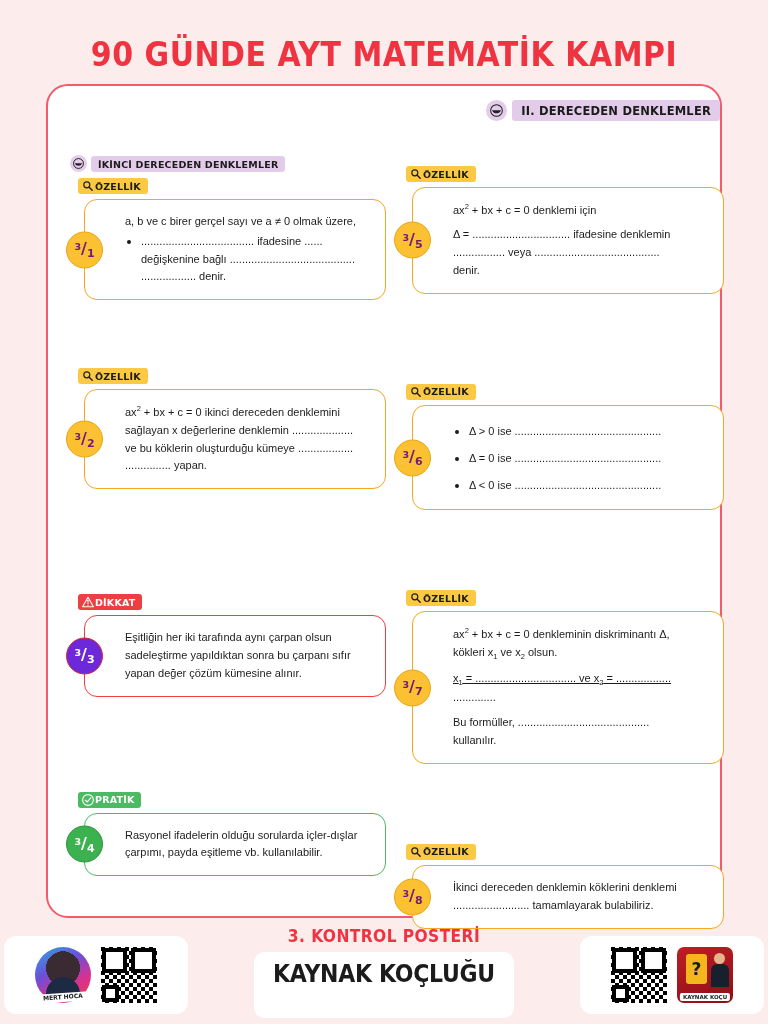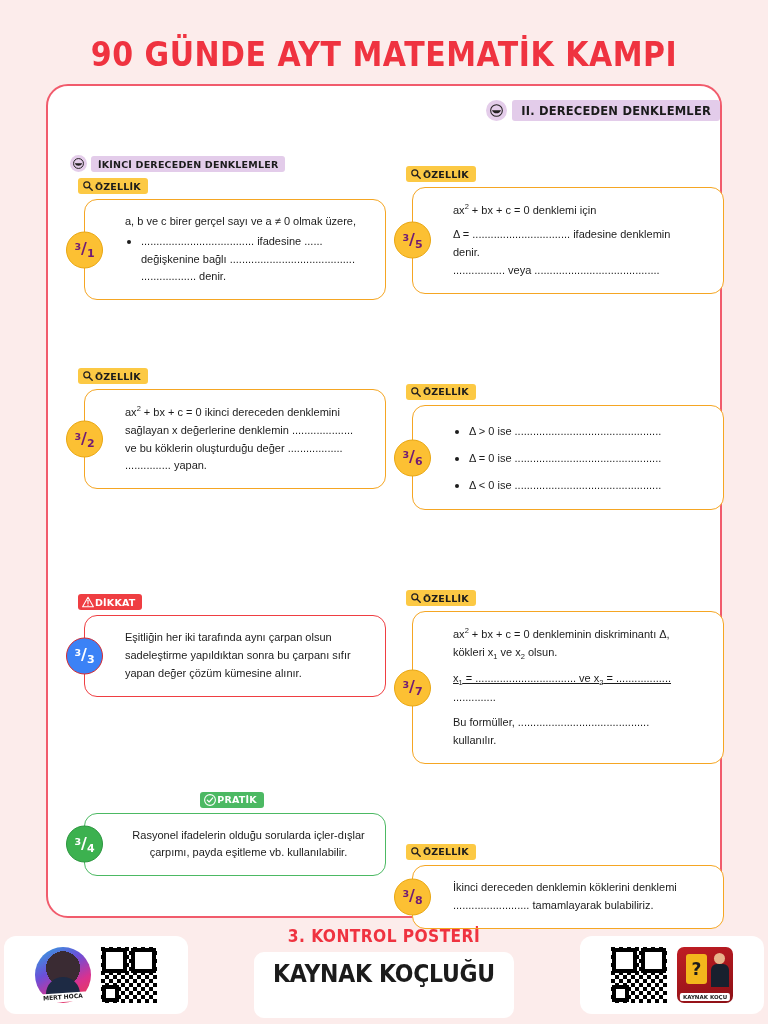--- a/index.html
+++ b/index.html
@@ -183,21 +183,21 @@
     border-radius: 50%;
     background: #fcc033;
     border: 1.5px solid #e9a713;
     display: flex;
     align-items: center;
     justify-content: center;
     color: #701a75;
     font-family: "DejaVu Sans", sans-serif;
     z-index: 3;
   }
-  .badge-red   { background: #3b82f6; border-color: #d72c31; color: #fff; }
+  .badge-red   { background: #6d28d9; border-color: #d72c31; color: #fff; }
   .badge-green { background: #3cb14f; border-color: #2d9640; color: #fff; }
   .badge .frac {
     font-size: 14px;
     font-weight: 800;
     line-height: 1;
     display: inline-block;
   }
   .badge .frac .n { font-size: 9.5px; vertical-align: 4px; }
   .badge .frac .d { font-size: 11px; vertical-align: -3px; }
   .badge .frac .s { font-size: 16px; font-weight: 700; }
@@ -426,21 +426,21 @@
           </span>
         </div>
         <div class="box">
           <div class="badge">
             <span class="frac"><span class="n">3</span><span class="s">/</span><span class="d">2</span></span>
           </div>
           <div class="box-text">
             ax<sup>2</sup> + bx + c = 0 ikinci dereceden denklemini
           </div>
           <div class="box-text">sağlayan x değerlerine denklemin ....................</div>
-          <div class="box-text">ve bu köklerin oluşturduğu değer ..................</div>
+          <div class="box-text">ve bu köklerin oluşturduğu kümeye ..................</div>
           <div class="box-text">............... yapan.</div>
         </div>
       </div>
 
       <div class="section" style="margin-top:105px;">
         <div>
           <span class="label-pill label-red">
             <svg class="pill-ico" viewBox="0 0 20 20">
               <path d="M10 2 L19 18 L1 18 Z" fill="none" stroke="#ffffff" stroke-width="1.8" stroke-linejoin="round"></path>
               <line x1="10" y1="7" x2="10" y2="12.5" stroke="#ffffff" stroke-width="1.8" stroke-linecap="round"></line>
@@ -450,21 +450,21 @@
           </span>
         </div>
         <div class="box box-red">
           <div class="badge badge-red">
             <span class="frac"><span class="n">3</span><span class="s">/</span><span class="d">3</span></span>
           </div>
           <div class="box-text">Eşitliğin her iki tarafında aynı çarpan olsun sadeleştirme yapıldıktan sonra bu çarpanı sıfır yapan değer çözüm kümesine alınır.</div>
         </div>
       </div>
 
-      <div class="section" style="margin-top:95px;text-align:center;">
+      <div class="section" style="margin-top:95px;">
         <div>
           <span class="label-pill label-green">
             <svg class="pill-ico" viewBox="0 0 20 20">
               <circle cx="10" cy="10" r="9" fill="none" stroke="#ffffff" stroke-width="1.8"></circle>
               <path d="M5.5 10.2 L8.6 13.3 L14.6 6.6" fill="none" stroke="#ffffff" stroke-width="2" stroke-linecap="round" stroke-linejoin="round"></path>
             </svg>
             <span>PRATİK</span>
           </span>
         </div>
         <div class="box box-green">
@@ -490,22 +490,22 @@
           </span>
         </div>
         <div class="box">
           <div class="badge">
             <span class="frac"><span class="n">3</span><span class="s">/</span><span class="d">5</span></span>
           </div>
           <div class="box-text">
             ax<sup>2</sup> + bx + c = 0 denklemi için
           </div>
           <div class="box-text" style="margin-top:7px;">Δ = ................................ ifadesine denklemin</div>
+          <div class="box-text">................. veya .........................................</div>
           <div class="box-text">denir.</div>
-          <div class="box-text">................. veya .........................................</div>
         </div>
       </div>
 
       <div class="section" style="margin-top:90px;">
         <div>
           <span class="label-pill label-yellow">
             <svg class="pill-ico" viewBox="0 0 20 20">
               <circle cx="8" cy="8" r="5" fill="none" stroke="#231f20" stroke-width="2"></circle>
               <line x1="12" y1="12" x2="17" y2="17" stroke="#231f20" stroke-width="2.4" stroke-linecap="round"></line>
             </svg>

